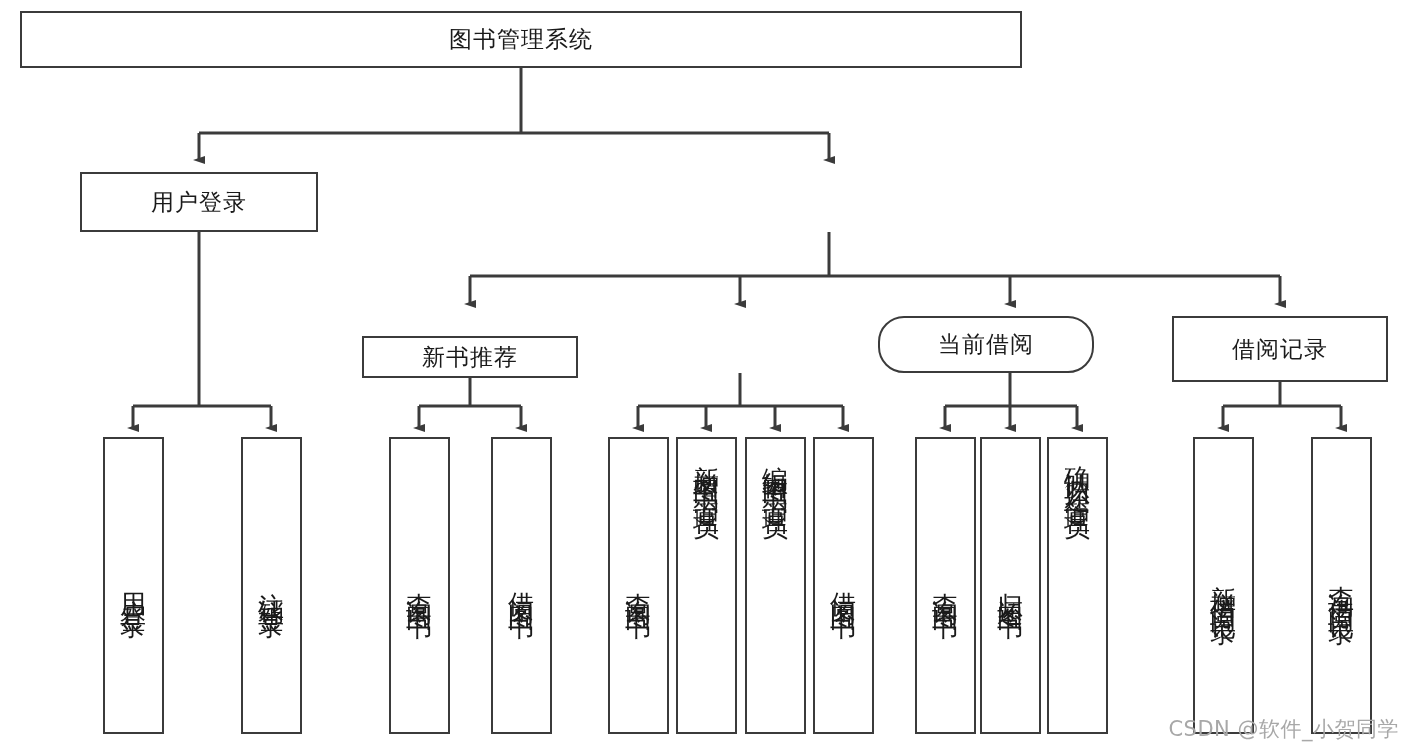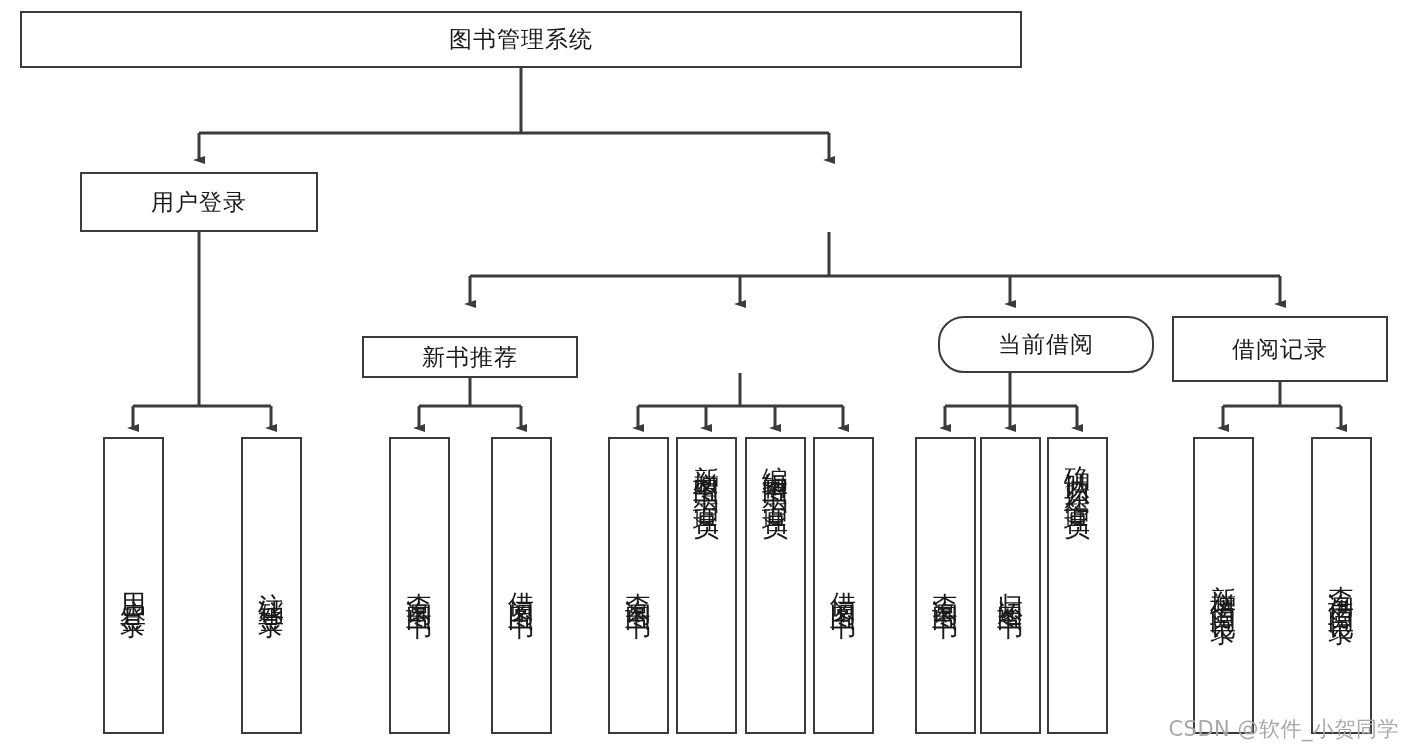--- a/index.html
+++ b/index.html
@@ -122,21 +122,21 @@
     <span class="lbl">图书管理系统</span>
   </div>
 
   <div class="node h" style="left:80px;top:172px;width:238px;height:60px;">
     <span class="lbl">用户登录</span>
   </div>
 
   <div class="node h" style="left:362px;top:316px;width:216px;height:42px;margin-top:20px;">
     <span class="lbl">新书推荐</span>
   </div>
-  <div class="node h" style="left:938px;top:316px;width:216px;height:57px;border-radius:26px;">
+  <div class="node h" style="left:878px;top:316px;width:216px;height:57px;border-radius:26px;">
     <span class="lbl">当前借阅</span>
   </div>
   <div class="node h" style="left:1172px;top:316px;width:216px;height:66px;">
     <span class="lbl">借阅记录</span>
   </div>
 
   <div class="node v mid" style="left:103px;top:437px;width:61px;height:297px;">
     <span class="lbl">用户登录</span>
   </div>
   <div class="node v mid" style="left:241px;top:437px;width:61px;height:297px;">

